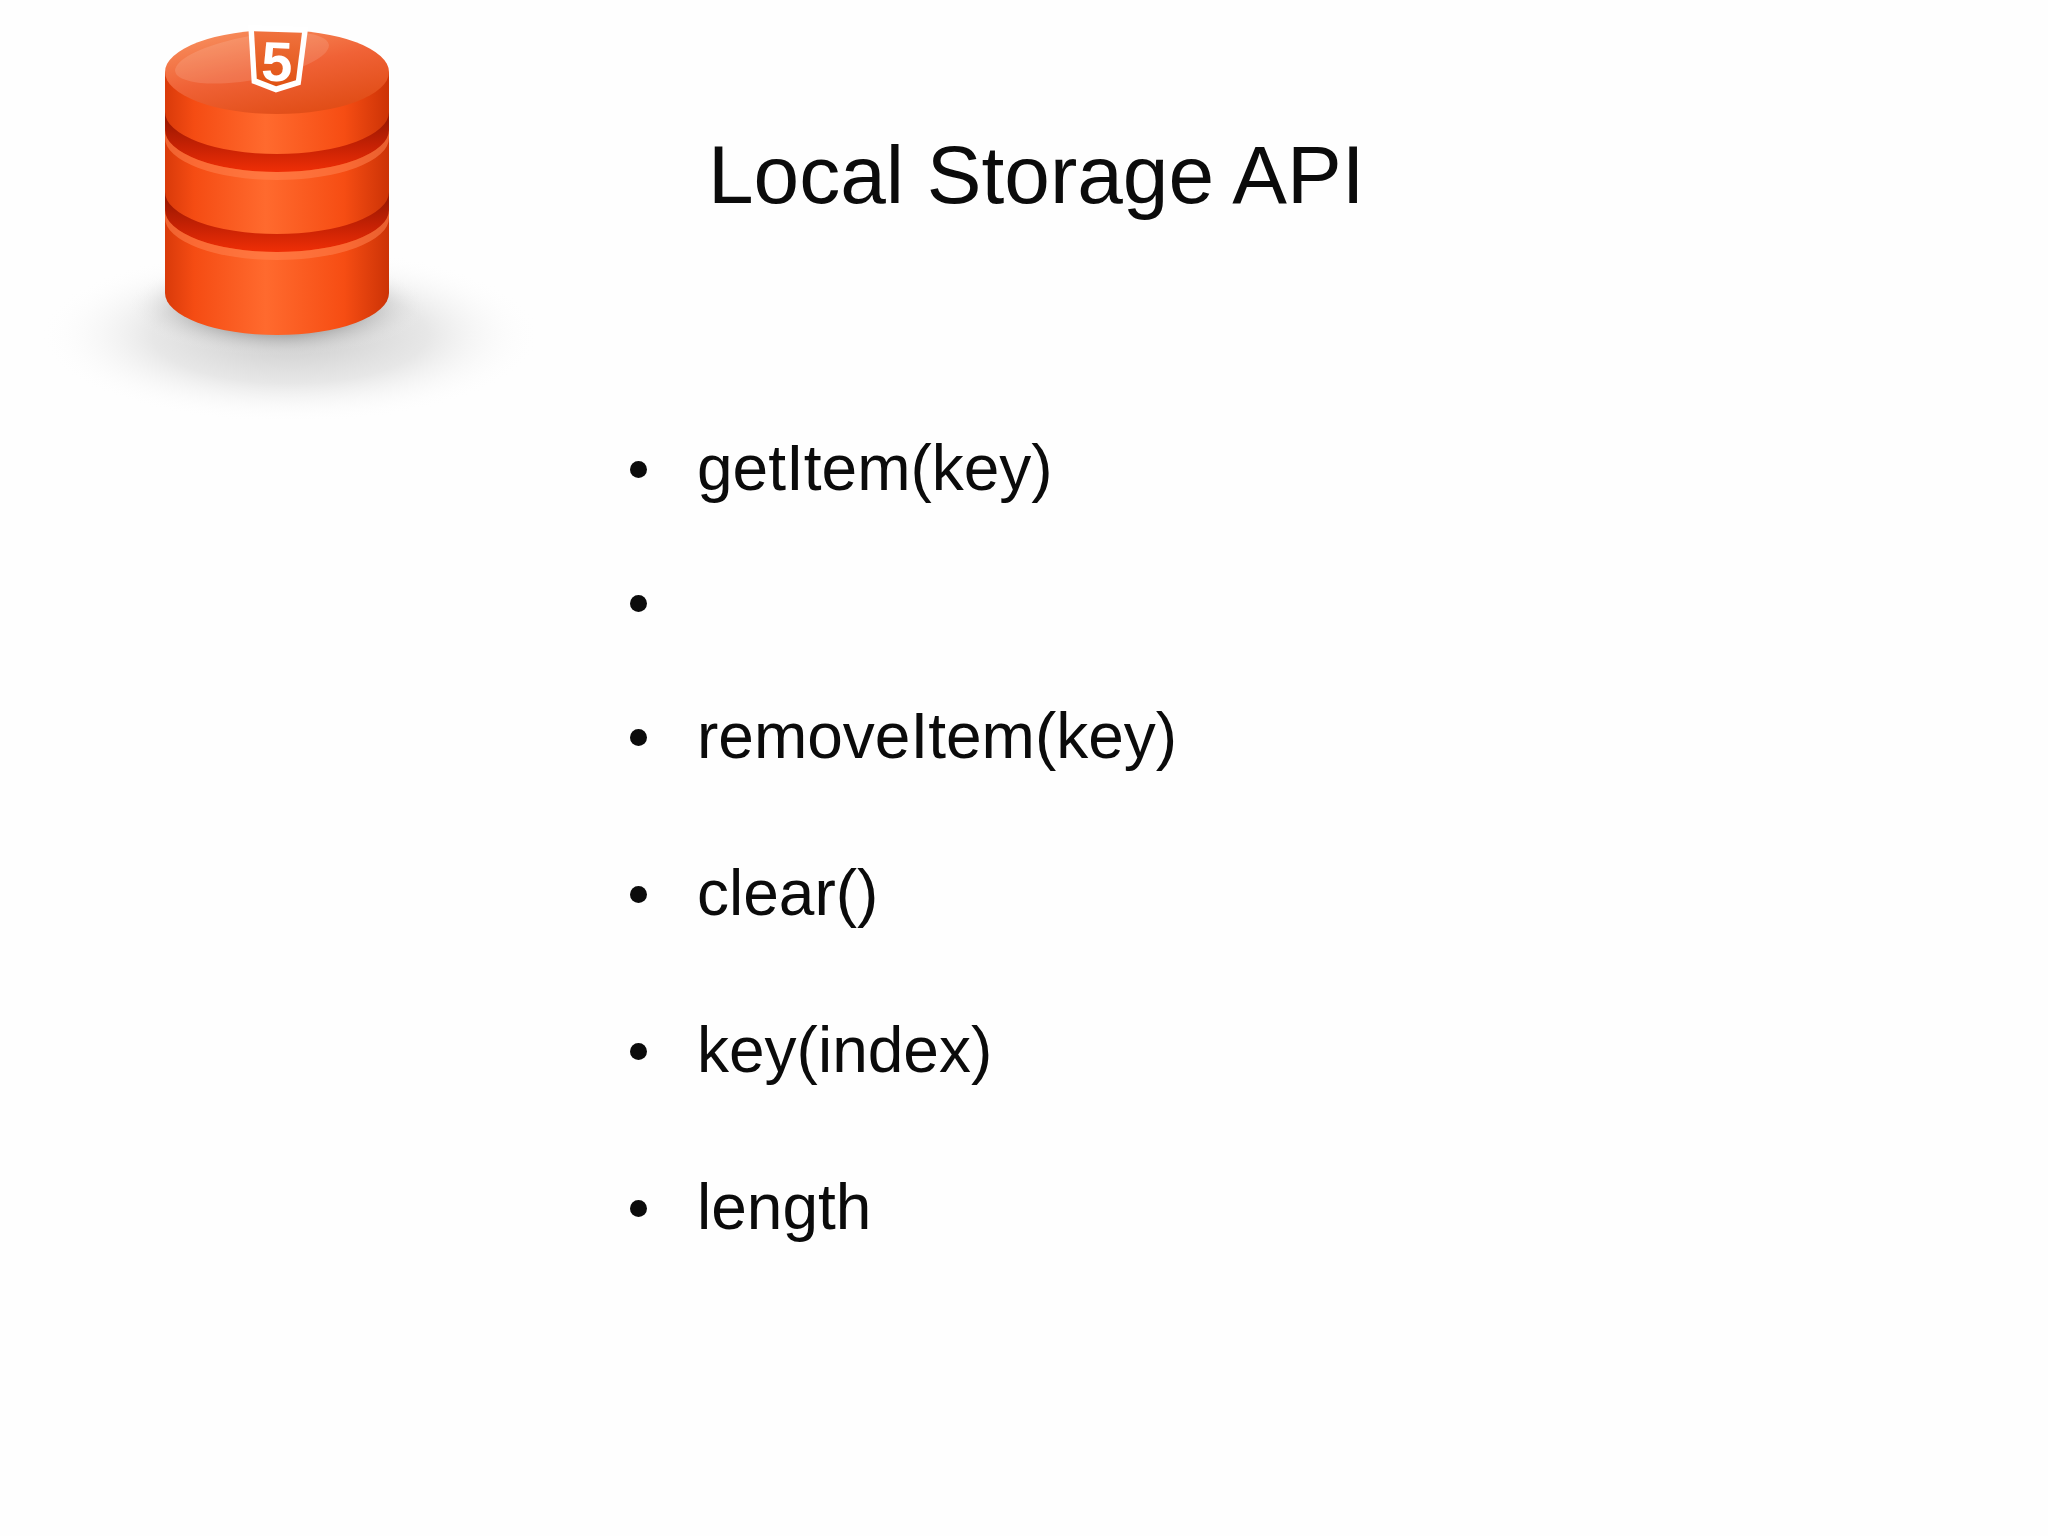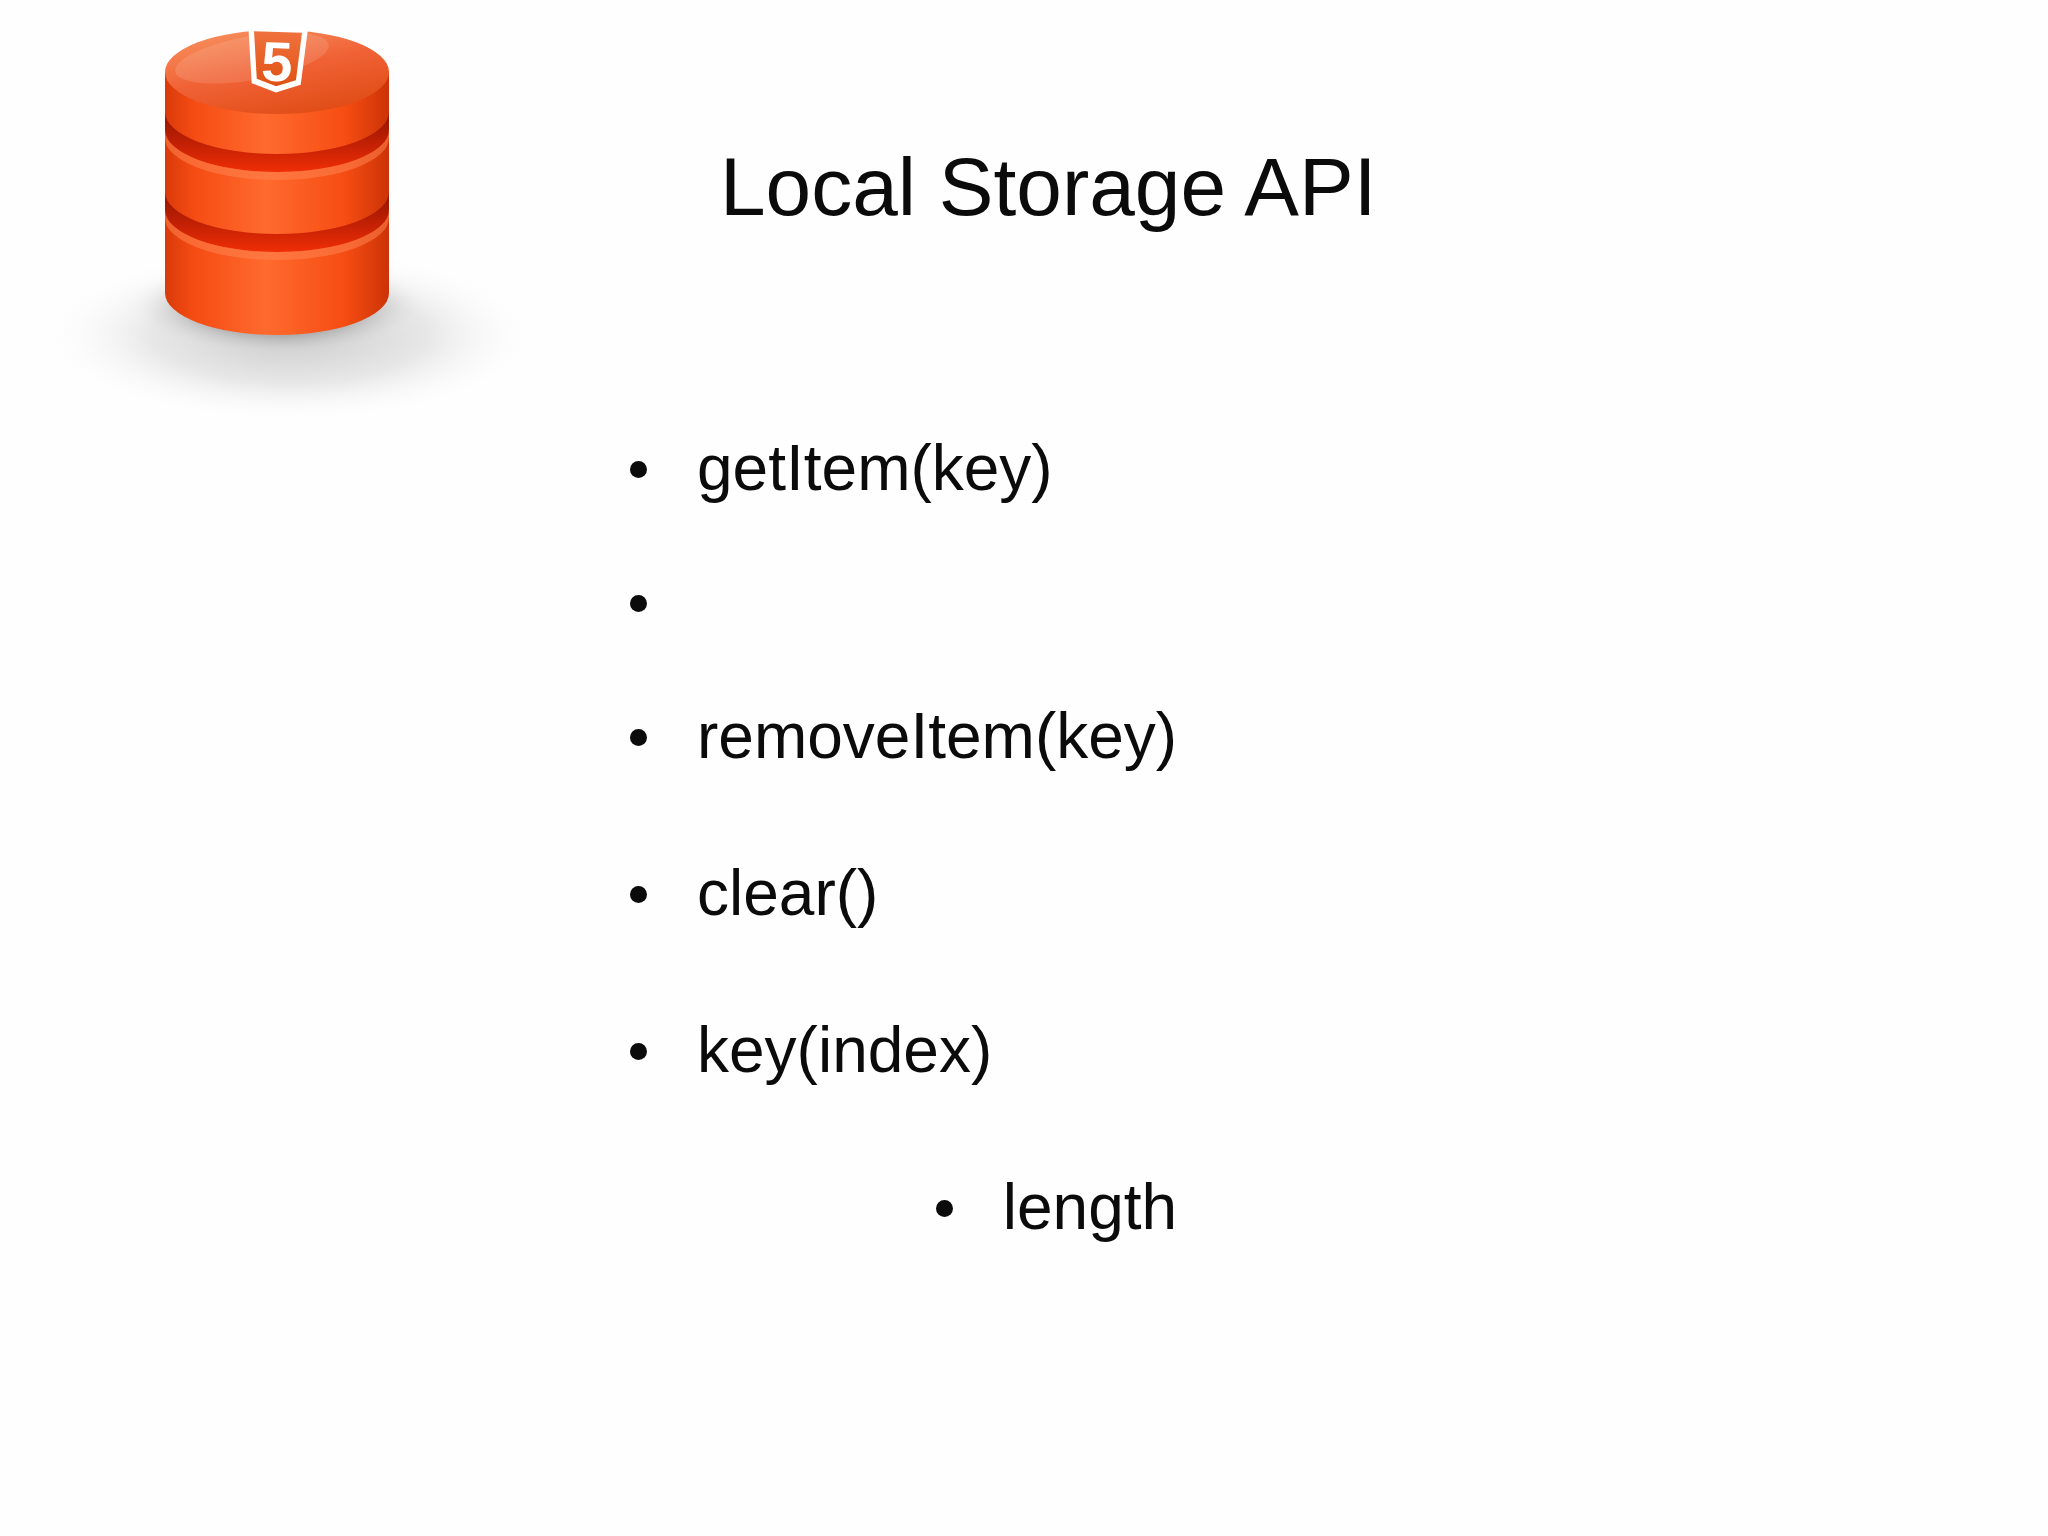--- a/index.html
+++ b/index.html
@@ -21,21 +21,21 @@
     position: absolute;
     left: 0;
     top: 0;
     width: 560px;
     height: 480px;
   }
   .title {
     position: absolute;
     left: 708px;
     top: 134px;
-    margin: 12px;
+    margin: 0;
     font-size: 82px;
     font-weight: 400;
     line-height: 1;
     letter-spacing: 0px;
     color: #0b0b0b;
     white-space: nowrap;
   }
   .bullets {
     position: absolute;
     left: 630px;
@@ -46,21 +46,21 @@
   }
   .bullets li {
     display: flex;
     align-items: center;
     font-size: 64px;
     line-height: 65px;
     color: #0b0b0b;
     margin: 0 0 92px 0;
     white-space: nowrap;
   }
-  .bullets li:last-child { margin-bottom: 2px; justify-content: flex-end; }
+  .bullets li:last-child { margin-bottom: 2px; }
   .dot {
     flex: 0 0 auto;
     width: 17px;
     height: 17px;
     border-radius: 50%;
     background: #0b0b0b;
     margin-right: 50px;
     margin-top: 2px;
   }
 </style>

